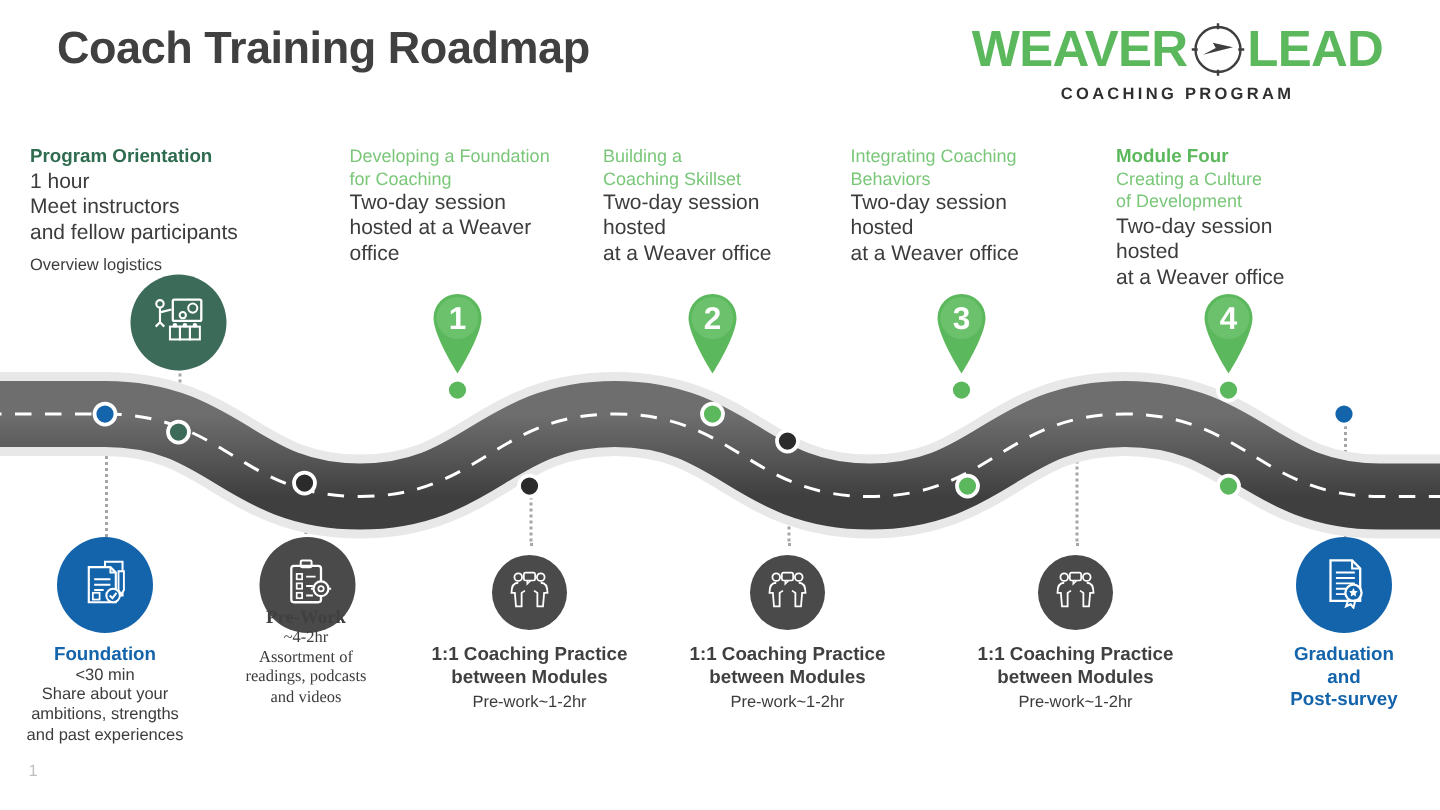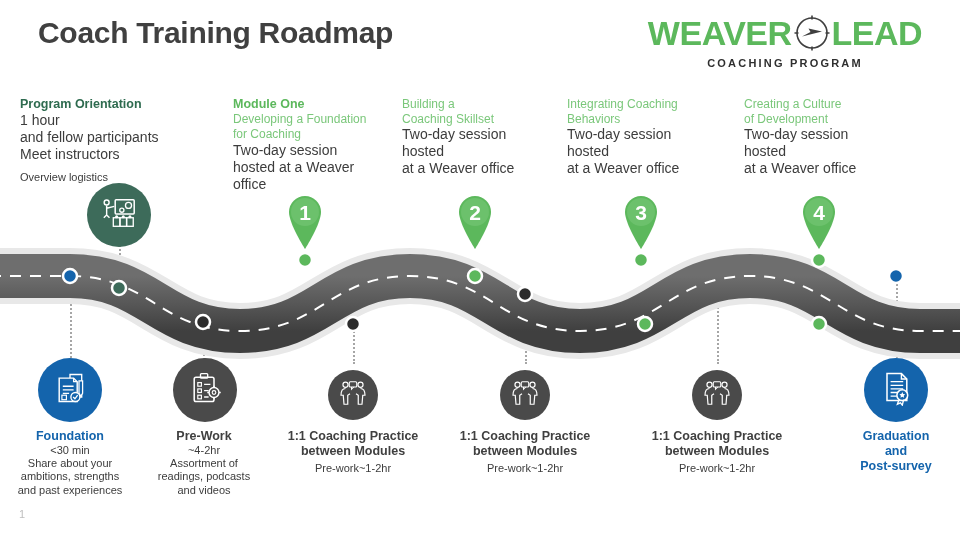--- a/index.html
+++ b/index.html
@@ -90,27 +90,26 @@
         </svg>
       </span>
       <span class="logo-word">LEAD</span>
     </div>
     <div class="logo-sub">COACHING PROGRAM</div>
   </div>
 
   <div class="toplabel" style="left:20px;top:97px;width:200px;">
     <div class="t1 g-dark">Program Orientation</div>
     <div class="t3">1 hour</div>
+    <div class="t3">Meet instructors</div>
     <div class="t3">and fellow participants</div>
-    <div class="t3">Meet instructors</div>
     <div class="t4">Overview logistics</div>
   </div>
 
   <div class="toplabel" style="left:233px;top:97px;width:148px;">
-    <div class="t1 g-bold">Module One</div>
     <div class="t2 g-light" style="white-space:pre-line;">Developing a Foundation
 for Coaching</div>
     <div class="t3">Two-day session</div>
     <div class="t3">hosted at a Weaver office</div>
   </div>
 
   <div class="toplabel" style="left:402px;top:97px;width:148px;">
     <div class="t2 g-light" style="white-space:pre-line;">Building a
 Coaching Skillset</div>
     <div class="t3">Two-day session hosted</div>
@@ -118,20 +117,21 @@
   </div>
 
   <div class="toplabel" style="left:567px;top:97px;width:148px;">
     <div class="t2 g-light" style="white-space:pre-line;">Integrating Coaching
 Behaviors</div>
     <div class="t3">Two-day session hosted</div>
     <div class="t3">at a Weaver office</div>
   </div>
 
   <div class="toplabel" style="left:744px;top:97px;width:148px;">
+    <div class="t1 g-bold">Module Four</div>
     <div class="t2 g-light" style="white-space:pre-line;">Creating a Culture
 of Development</div>
     <div class="t3">Two-day session hosted</div>
     <div class="t3">at a Weaver office</div>
   </div>
 
   <div class="dotline" style="left:119px;top:245px;height:30px;"></div>
   <div class="dotline" style="left:70px;top:280px;height:78px;"></div>
   <div class="dotline" style="left:203px;top:318px;height:42px;"></div>
   <div class="dotline" style="left:353px;top:328px;height:36px;"></div>
@@ -307,21 +307,21 @@
   </div>
 
   <div class="botlabel" style="left:2px;top:429px;width:136px;">
     <div class="b1 blue-t">Foundation</div>
     <div class="b2">&lt;30 min</div>
     <div class="b2">Share about your</div>
     <div class="b2">ambitions, strengths</div>
     <div class="b2">and past experiences</div>
   </div>
 
-  <div class="botlabel" style="left:140px;top:429px;width:128px;">
+  <div class="botlabel" style="left:140px;top:404px;width:128px;font-family:Liberation Serif, serif;">
     <div class="b1 gray-t">Pre-Work</div>
     <div class="b2">~4-2hr</div>
     <div class="b2">Assortment of</div>
     <div class="b2">readings, podcasts</div>
     <div class="b2">and videos</div>
   </div>
 
   <div class="botlabel" style="left:272px;top:429px;width:162px;">
     <div class="b1 gray-t" style="white-space:pre-line;">1:1 Coaching Practice
 between Modules</div>

